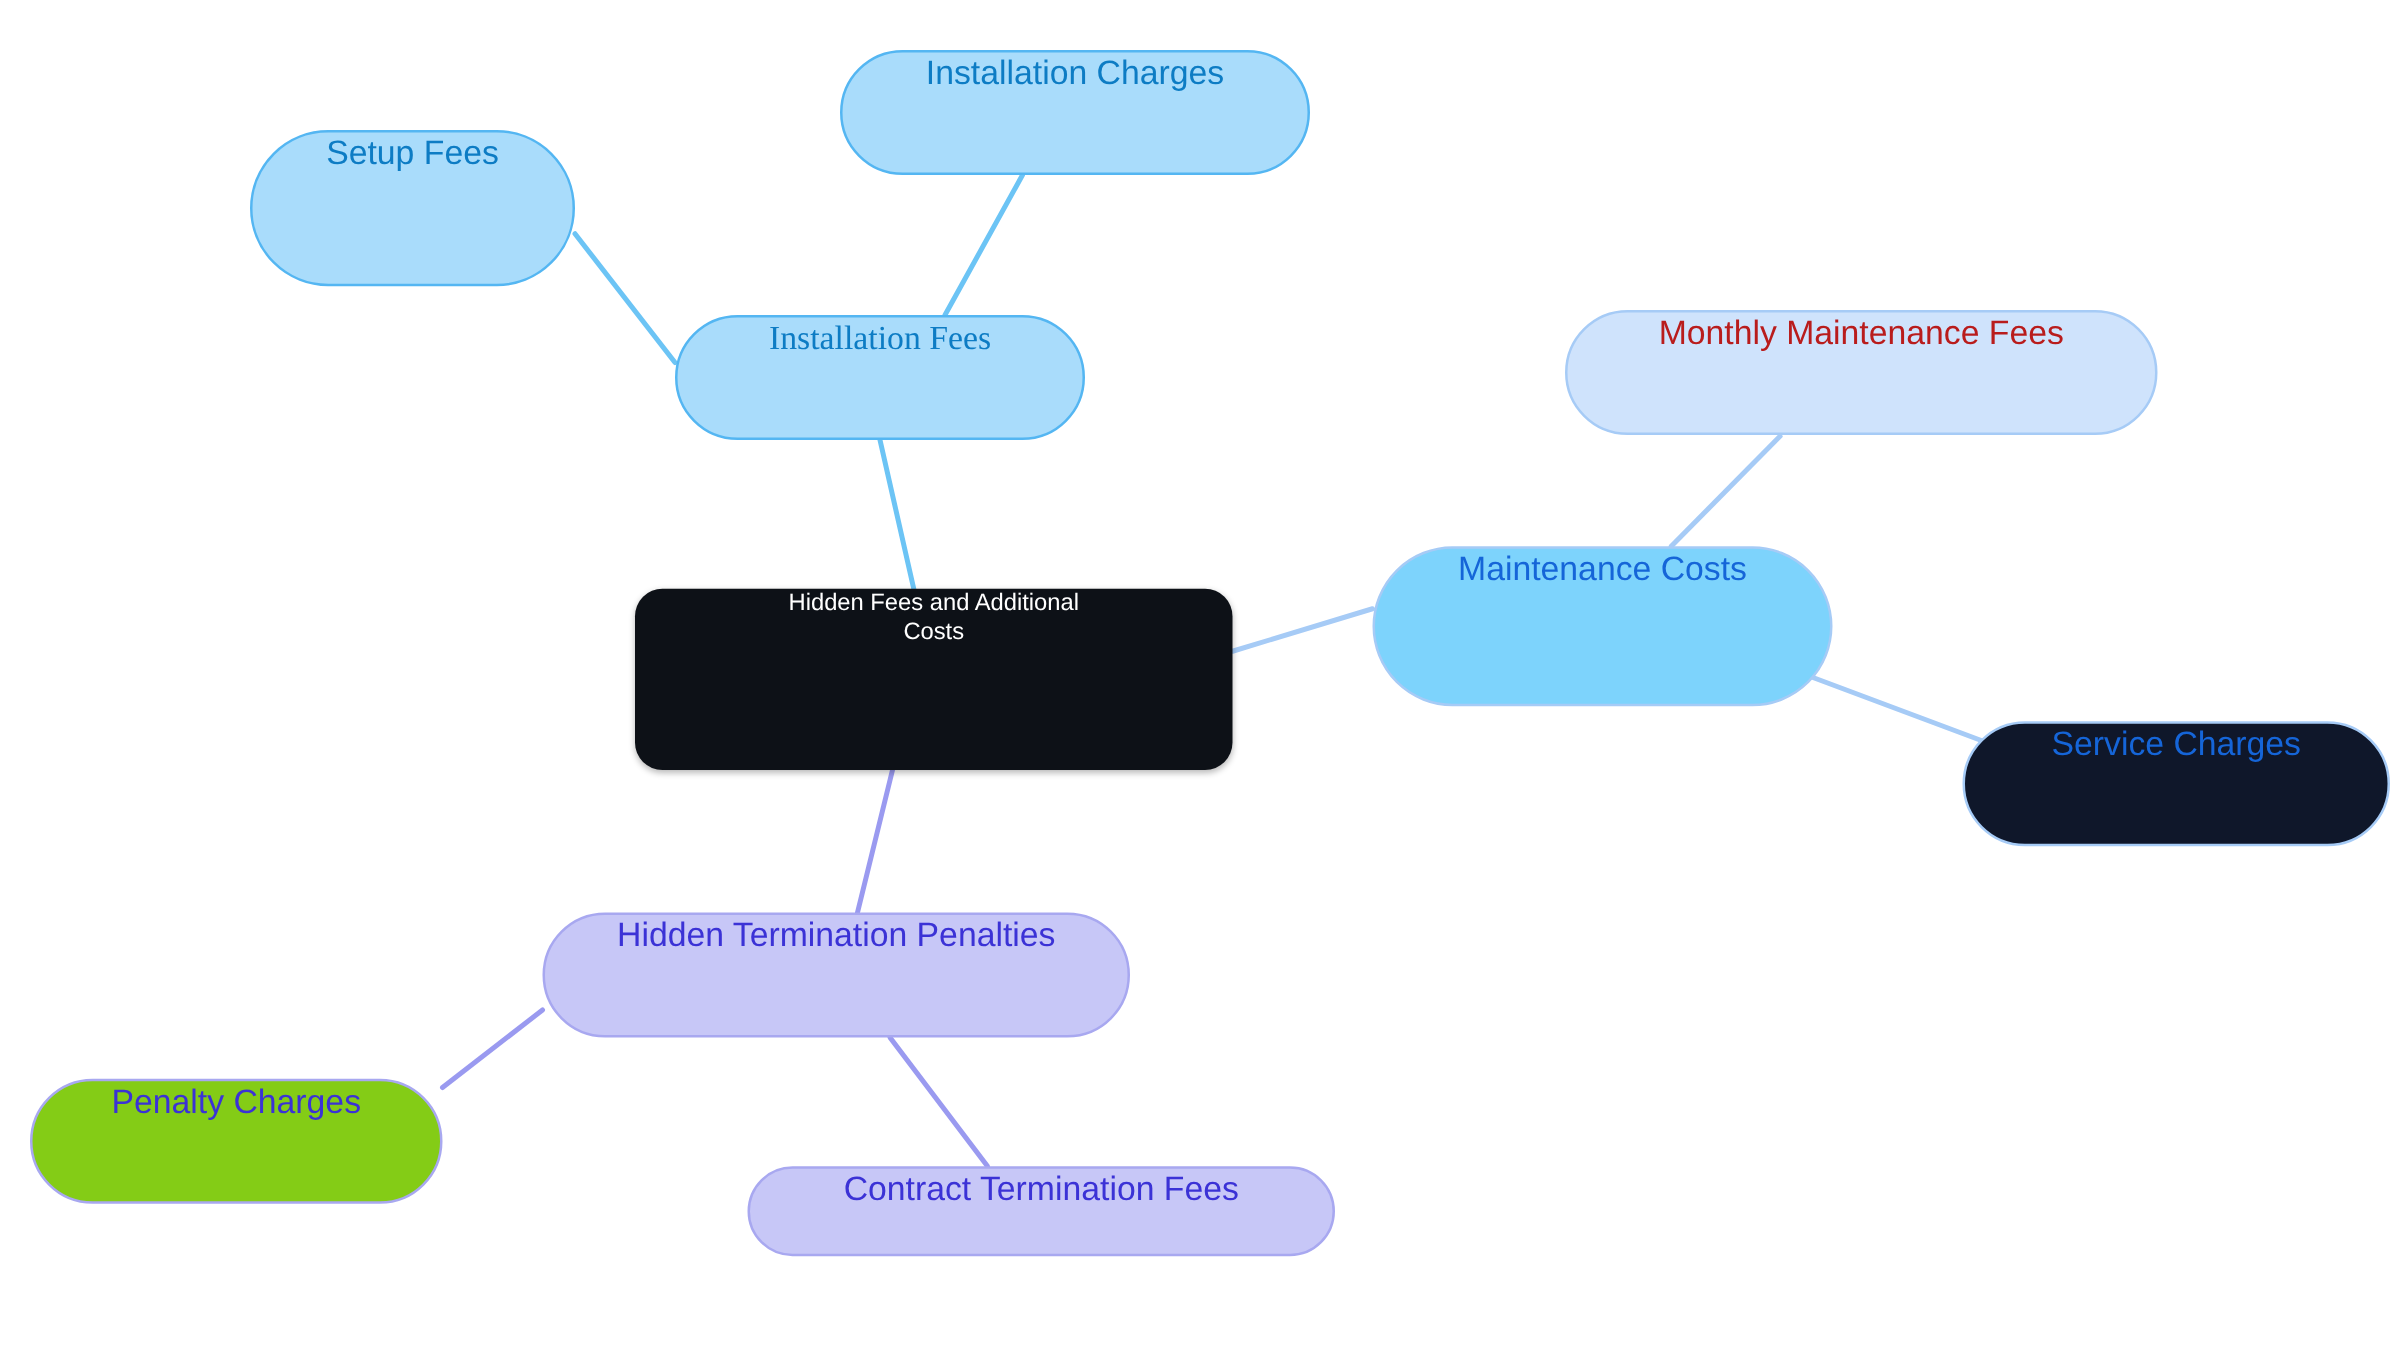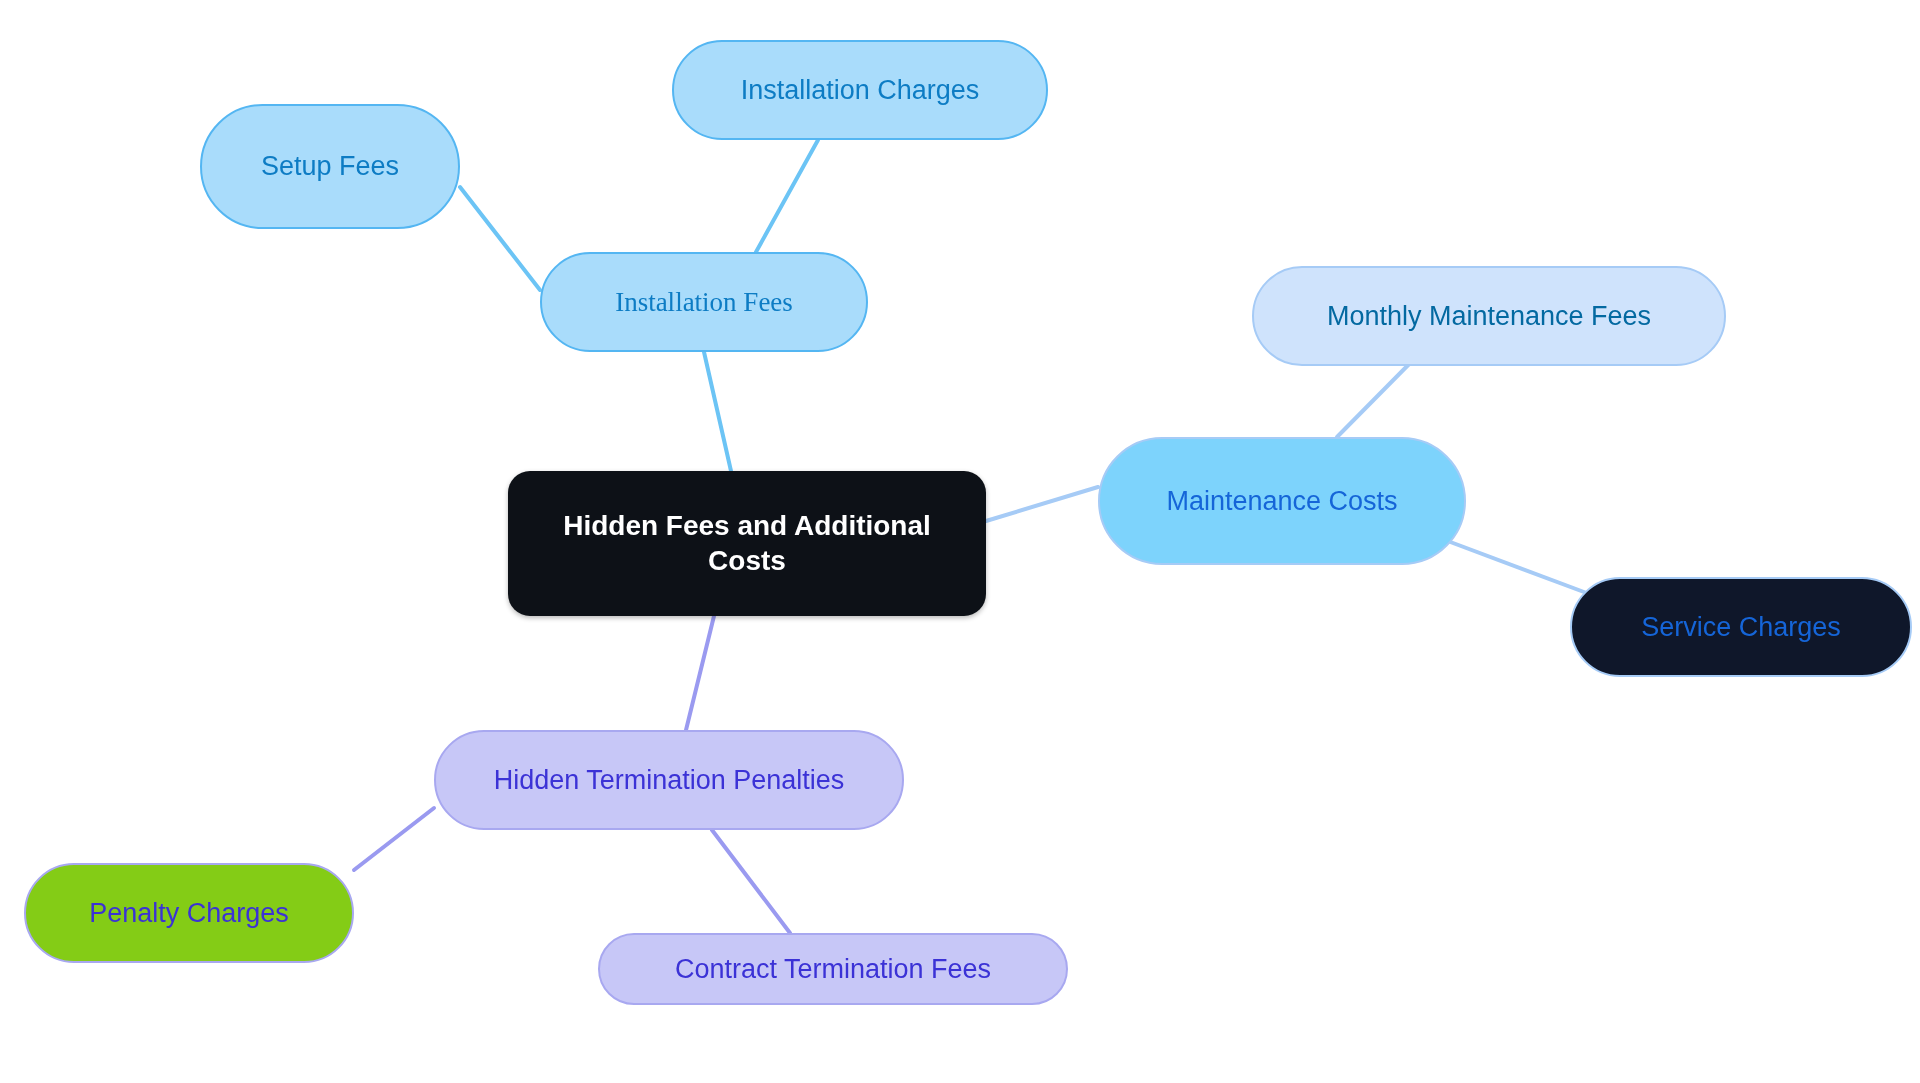--- a/index.html
+++ b/index.html
@@ -28,39 +28,38 @@
     top: 0;
     width: 1920px;
     height: 1083px;
     pointer-events: none;
   }
 
   .node {
     position: absolute;
     box-sizing: border-box;
     display: flex;
-    align-items: center;
+    align-items: flex-start;
     justify-content: center;
     text-align: center;
     border-radius: 999px;
     border-style: solid;
     border-width: 2px;
     line-height: 1.22;
     white-space: pre-line;
     padding: 0 10px;
   }
 
   .node-root {
     border-radius: 22px;
     border-width: 0;
     background: #0d1117;
     color: #ffffff;
-    font-size: 28px;
+    font-size: 19px;
     box-shadow: 0 2px 5px rgba(0,0,0,0.28);
-    font-weight: bold;
   }
 
   .node-blue {
     background: #a9dcfb;
     border-color: #54b6f2;
     color: #0d7cc4;
     font-size: 27px;
   }
 
   .node-lightblue {
@@ -92,19 +91,19 @@
       <path d="M 434 808 L 354 870" stroke="#9a9af0" stroke-width="4" fill="none" stroke-linecap="round"></path>
       <path d="M 712 830 L 790 933" stroke="#9a9af0" stroke-width="4" fill="none" stroke-linecap="round"></path>
     </svg>
   <div id="nodes">
       <div class="node node-root" style="left: 508px; top: 471px; width: 478px; height: 145px; background: rgb(13, 17, 23); color: rgb(255, 255, 255);"><span>Hidden Fees and Additional
 Costs</span></div>
       <div class="node node-blue" style="left: 540px; top: 252px; width: 328px; height: 100px; background: rgb(169, 220, 251); border-color: rgb(84, 182, 242); color: rgb(13, 124, 196); font-family: Liberation Serif, serif;"><span>Installation Fees</span></div>
       <div class="node node-blue" style="left: 200px; top: 104px; width: 260px; height: 125px; background: rgb(169, 220, 251); border-color: rgb(84, 182, 242); color: rgb(13, 124, 196);"><span>Setup Fees</span></div>
       <div class="node node-blue" style="left: 672px; top: 40px; width: 376px; height: 100px; background: rgb(169, 220, 251); border-color: rgb(84, 182, 242); color: rgb(13, 124, 196);"><span>Installation Charges</span></div>
       <div class="node node-lightblue" style="left: 1098px; top: 437px; width: 368px; height: 128px; background: #7dd3fc; border-color: rgb(166, 203, 246); color: rgb(21, 101, 216);"><span>Maintenance Costs</span></div>
-      <div class="node node-lightblue" style="left: 1252px; top: 266px; width: 474px; height: 100px; background: rgb(207, 227, 252); border-color: rgb(166, 203, 246); color: #0369a1;"><span>Monthly Maintenance Fees</span></div>
+      <div class="node node-lightblue" style="left: 1252px; top: 248px; width: 474px; height: 100px; background: rgb(207, 227, 252); border-color: rgb(166, 203, 246); color: #b91c1c;"><span>Monthly Maintenance Fees</span></div>
       <div class="node node-lightblue" style="left: 1570px; top: 577px; width: 342px; height: 100px; background: #0f172a; border-color: rgb(166, 203, 246); color: rgb(21, 101, 216);"><span>Service Charges</span></div>
       <div class="node node-purple" style="left: 434px; top: 730px; width: 470px; height: 100px; background: rgb(199, 199, 247); border-color: rgb(168, 168, 240); color: rgb(59, 50, 214);"><span>Hidden Termination Penalties</span></div>
       <div class="node node-purple" style="left: 24px; top: 863px; width: 330px; height: 100px; background: #84cc16; border-color: rgb(168, 168, 240); color: rgb(59, 50, 214);"><span>Penalty Charges</span></div>
       <div class="node node-purple" style="left: 598px; top: 933px; width: 470px; height: 72px; background: rgb(199, 199, 247); border-color: rgb(168, 168, 240); color: rgb(59, 50, 214);"><span>Contract Termination Fees</span></div>
     </div>
 </div>
 
 </body></html>

